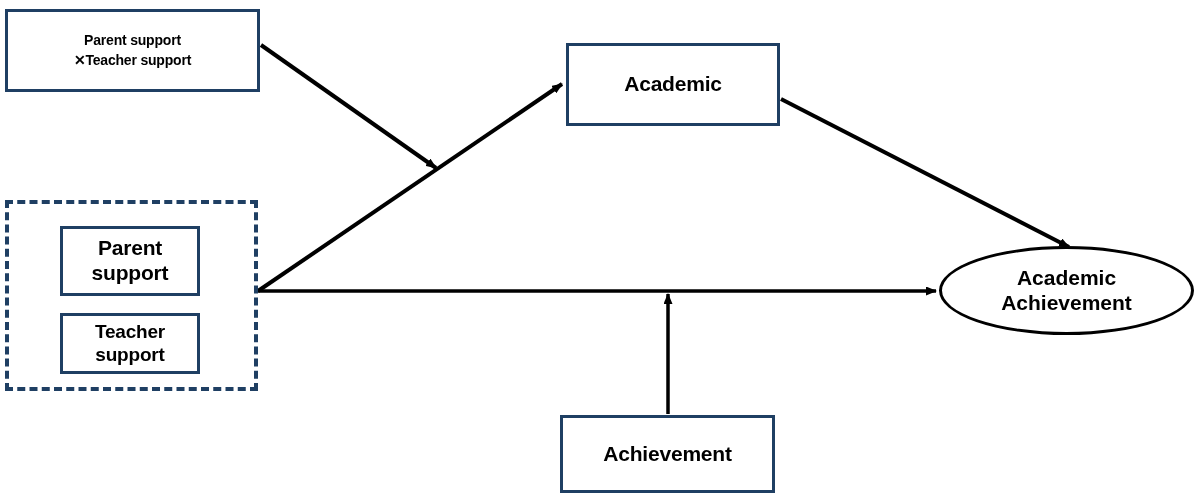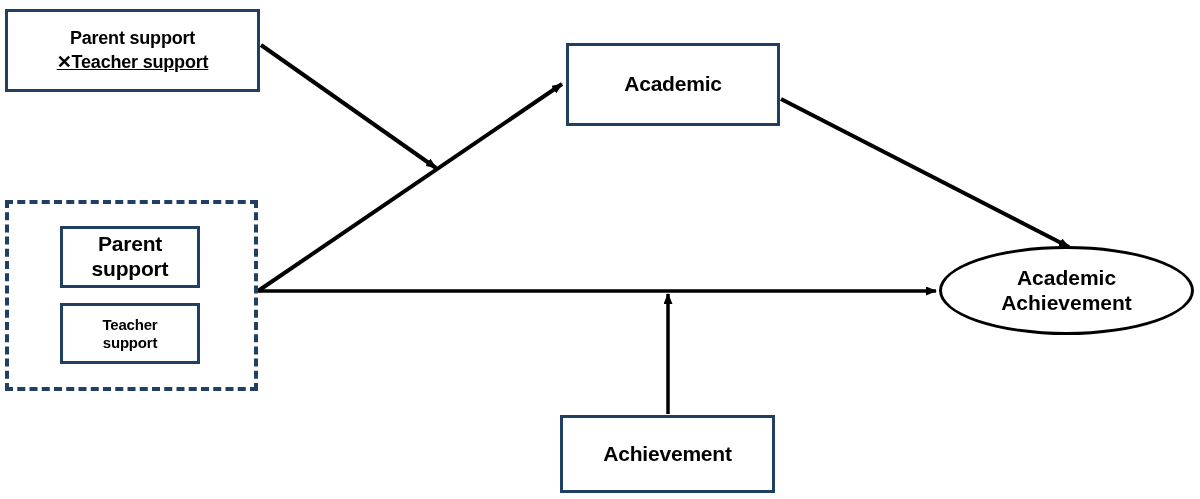--- a/index.html
+++ b/index.html
@@ -60,35 +60,35 @@
     line-height: 1.18;
   }
   .lbl {
     display: block;
     white-space: nowrap;
   }
 
   
   #node-interaction {
     left: 5px;  top: 9px;  width: 255px; height: 83px;
-    font-size: 18px;
+    font-size: 14px;
   }
   #node-interaction .lbl { text-align: center; }
-  #node-interaction .lbl.line2 { margin-top: 3px; text-decoration: underline; }
+  #node-interaction .lbl.line2 { margin-top: 3px; }
 
   #group-supports {
     left: 5px; top: 200px; width: 253px; height: 191px;
   }
   #node-parent-support {
-    left: 60px; top: 226px; width: 140px; height: 62px;
+    left: 60px; top: 226px; width: 140px; height: 70px;
     font-size: 21px;
   }
   #node-teacher-support {
-    left: 60px; top: 303px; width: 140px; height: 61px;
-    font-size: 15px;
+    left: 60px; top: 313px; width: 140px; height: 61px;
+    font-size: 19px;
   }
   #node-engagement {
     left: 566px; top: 43px; width: 214px; height: 83px;
     font-size: 21px;
   }
   #node-achievement {
     left: 939px; top: 246px; width: 255px; height: 89px;
     font-size: 21px;
   }
   #node-goal {

